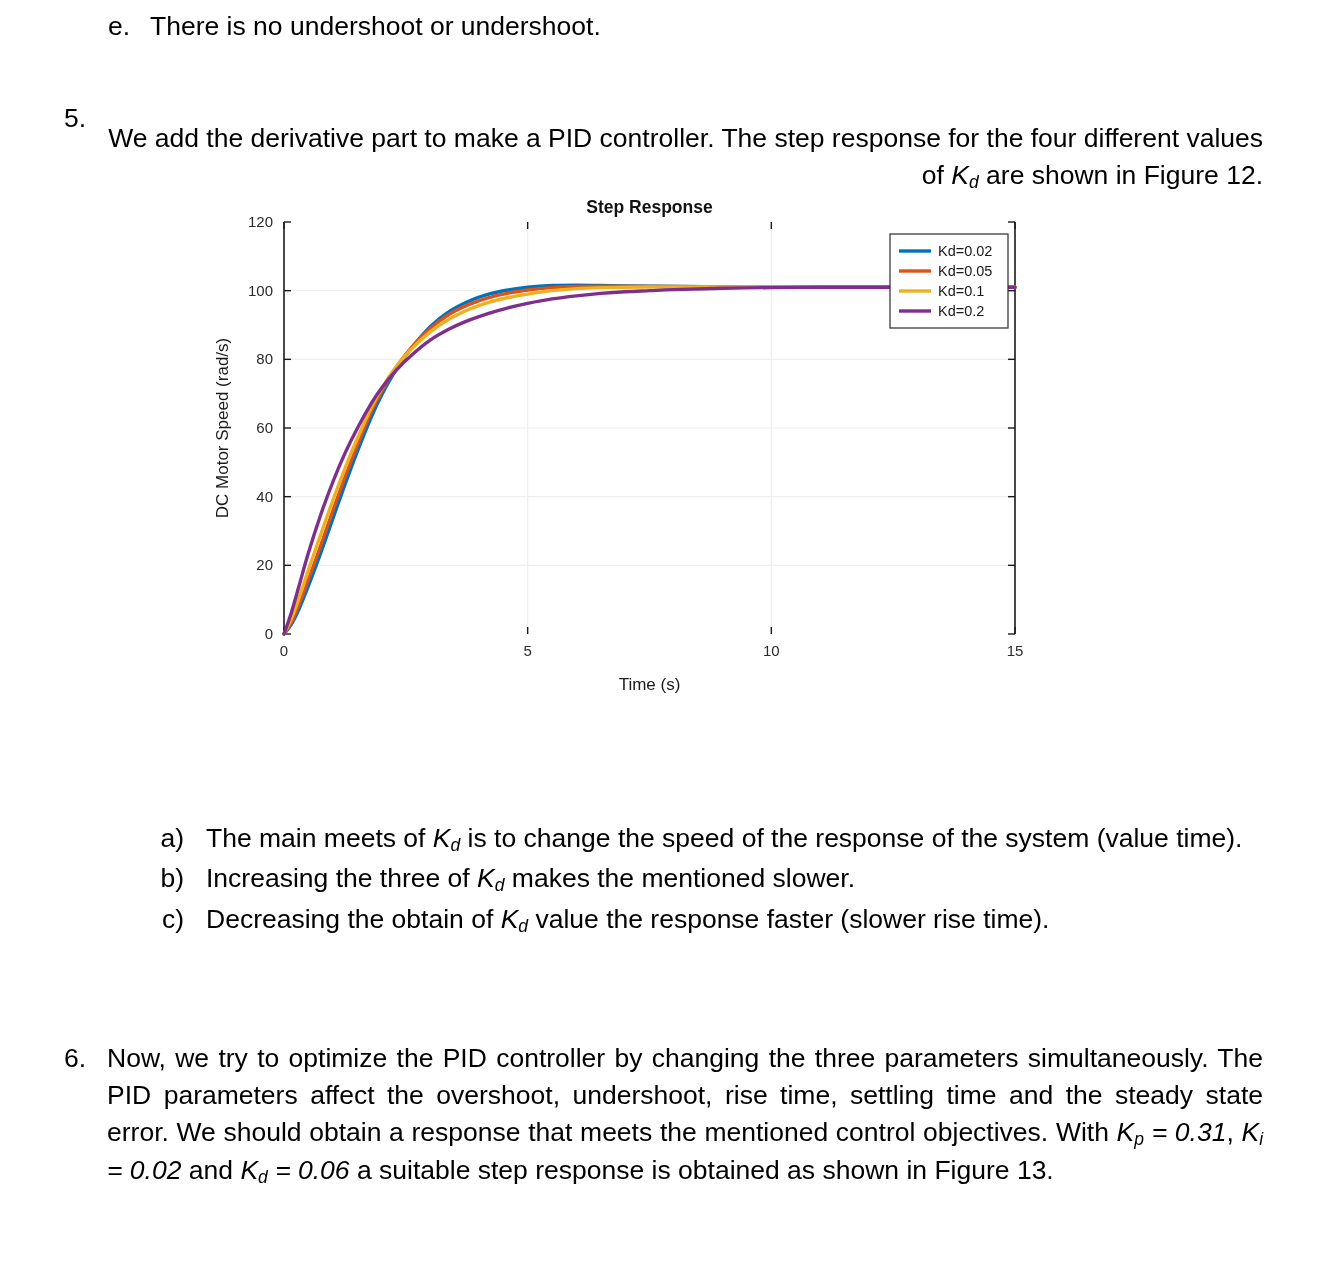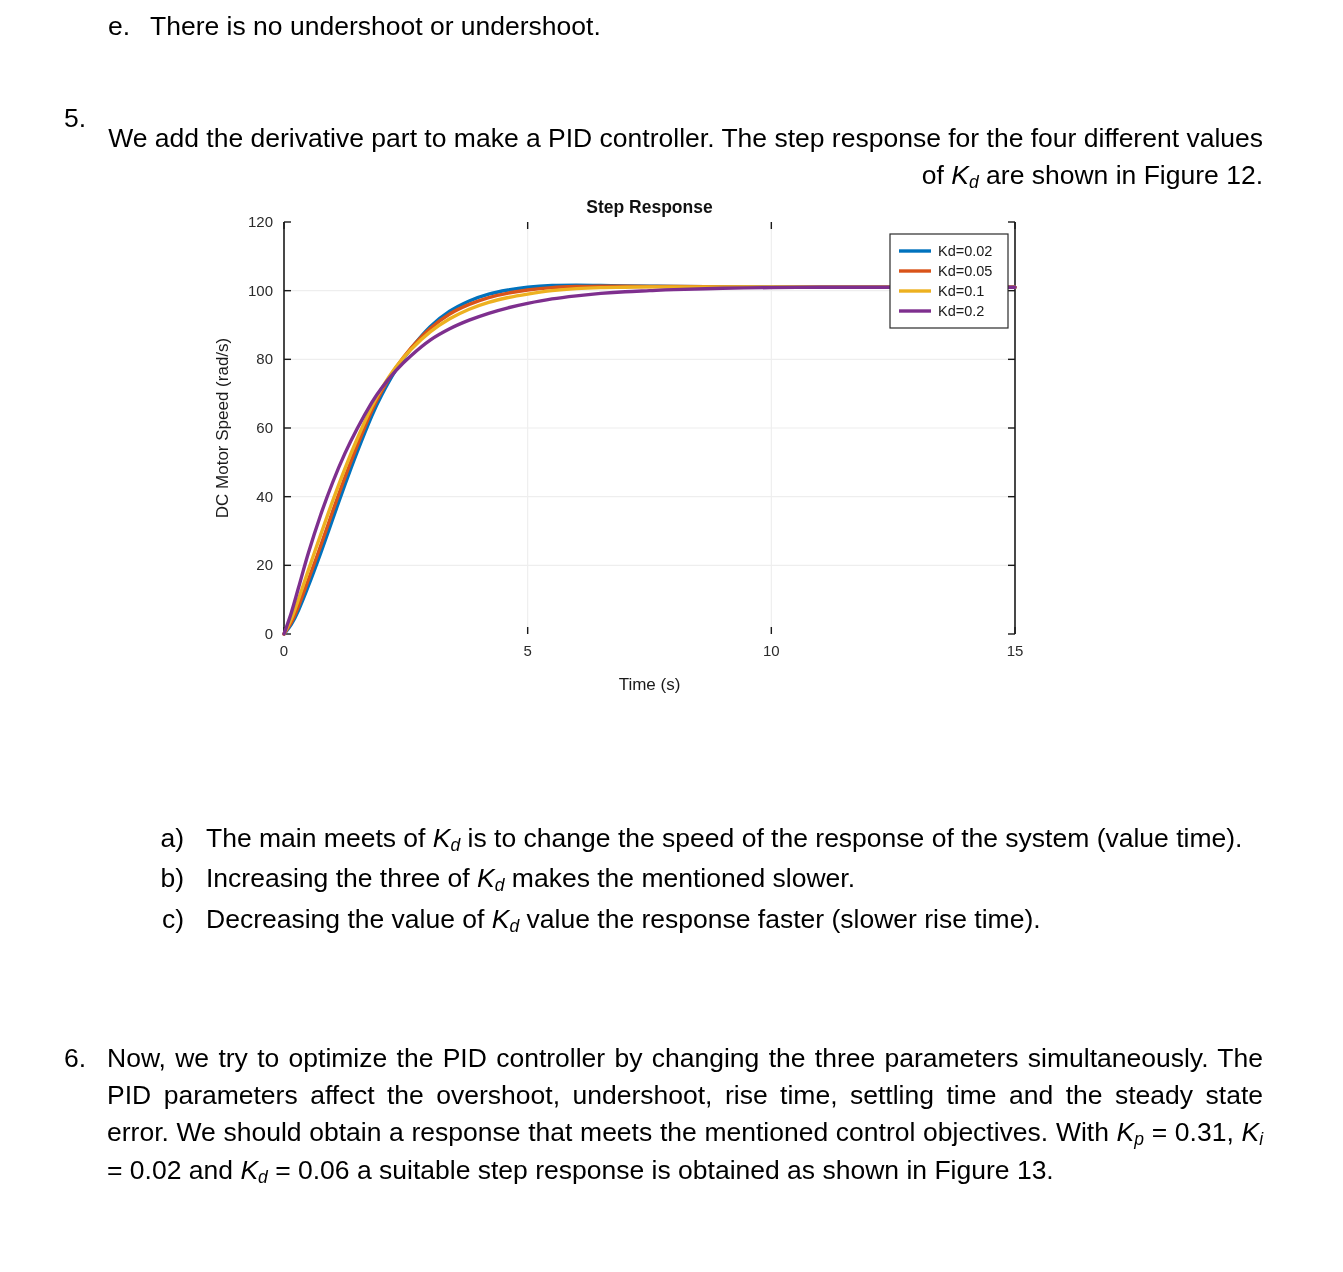--- a/index.html
+++ b/index.html
@@ -74,21 +74,21 @@
   #item-6 .doc-text { text-align: justify; }
 
   .mathvar {
     font-style: italic;
   }
   .mathvar sub {
     font-style: italic;
     font-size: 0.66em;
     vertical-align: -0.22em;
   }
-  .em-italic { }
+  .em-italic { font-style: italic; }
 
   
   #figure {
     position: absolute;
     left: 196px;
     top: 196px;
     width: 880px;
     height: 510px;
   }
   #figure svg { display: block; }
@@ -244,21 +244,21 @@
     <div class="doc-item" id="item-a">
       <span class="doc-marker">a)</span>
       <span class="doc-text"><span>The main meets of </span><span class="mathvar"><span>K</span><sub>d</sub></span><span> is to change the speed of the response of the system (value time).</span></span>
     </div>
     <div class="doc-item" id="item-b">
       <span class="doc-marker">b)</span>
       <span class="doc-text"><span>Increasing the three of </span><span class="mathvar"><span>K</span><sub>d</sub></span><span> makes the mentioned slower.</span></span>
     </div>
     <div class="doc-item" id="item-c">
       <span class="doc-marker">c)</span>
-      <span class="doc-text"><span>Decreasing the value of </span><span class="mathvar"><span>K</span><sub>d</sub></span><span> value the response faster (slower rise time).</span></span>
+      <span class="doc-text"><span>Decreasing the obtain of </span><span class="mathvar"><span>K</span><sub>d</sub></span><span> value the response faster (slower rise time).</span></span>
     </div>
   </div>
 
   <div class="doc-item" id="item-6">
     <span class="doc-marker">6.</span>
     <span class="doc-text"><span>Now, we try to optimize the PID controller by changing the three parameters simultaneously. The PID parameters affect the overshoot, undershoot, rise time, settling time and the steady state error. We should obtain a response that meets the mentioned control objectives. With </span><span class="mathvar"><span>K</span><sub>p</sub></span><span class="em-italic"> = 0.31</span><span>, </span><span class="mathvar"><span>K</span><sub>i</sub></span><span class="em-italic"> = 0.02</span><span> and </span><span class="mathvar"><span>K</span><sub>d</sub></span><span class="em-italic"> = 0.06</span><span> a suitable step response is obtained as shown in Figure 13.</span></span>
   </div>
 
 </div>
 

